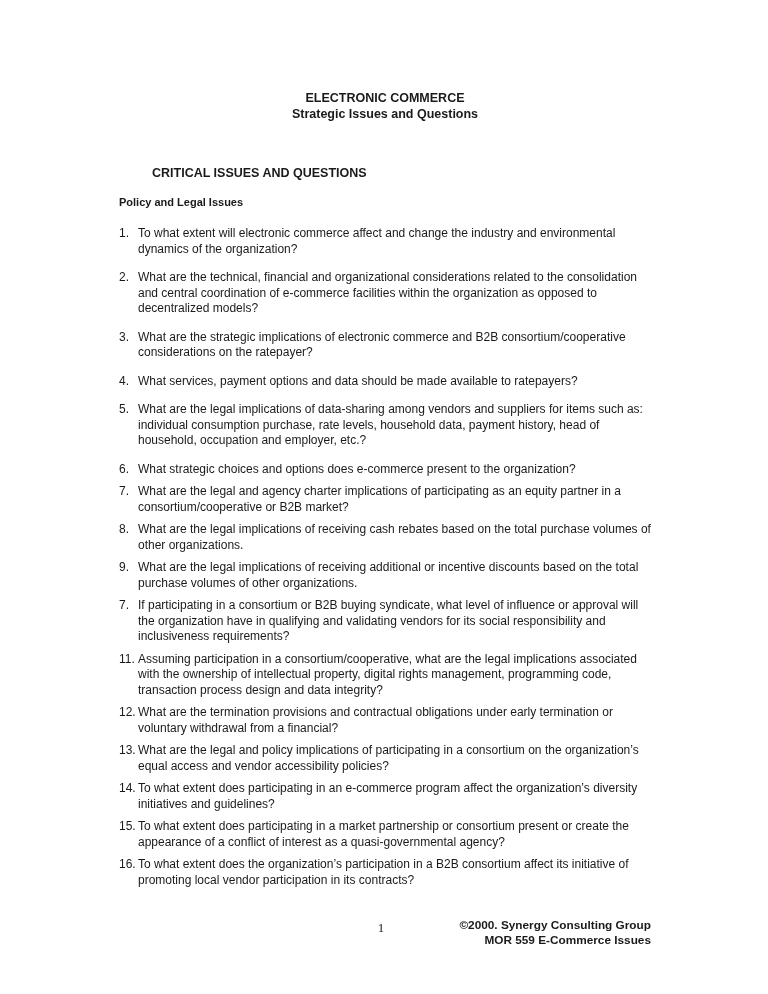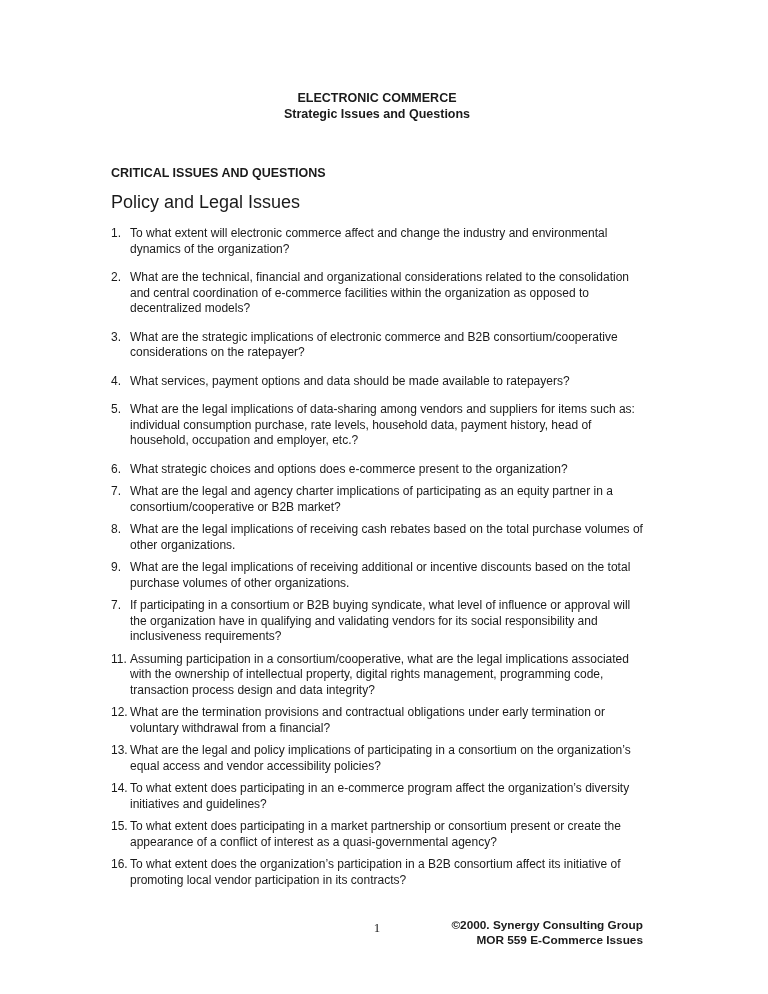--- a/index.html
+++ b/index.html
@@ -8,40 +8,42 @@
     background: #ffffff;
   }
   .page {
     position: relative;
     width: 756px;
     height: 994px;
     background: #ffffff;
     color: #1a1a1a;
     font-family: "Liberation Sans", "DejaVu Sans", sans-serif;
     overflow: hidden;
+    padding-left: 8px;
   }
   .content {
     padding: 91px 113px 0 111px;
   }
   .doc-title {
     text-align: center;
     font-weight: bold;
     font-size: 12.5px;
     line-height: 15.5px;
   }
   .section-heading {
     margin-top: 44px;
     font-weight: bold;
     font-size: 12.5px;
     line-height: 15.5px;
+    margin-left: 33px;
   }
   .sub-heading {
     margin-top: 13px;
-    font-weight: normal;
-    font-size: 18px;
+    font-weight: bold;
+    font-size: 11px;
     line-height: 15.5px;
   }
   .question-list {
     margin-top: 16px;
     font-size: 12px;
     line-height: 15.5px;
   }
   .question {
     display: flex;
     margin-bottom: 13px;

